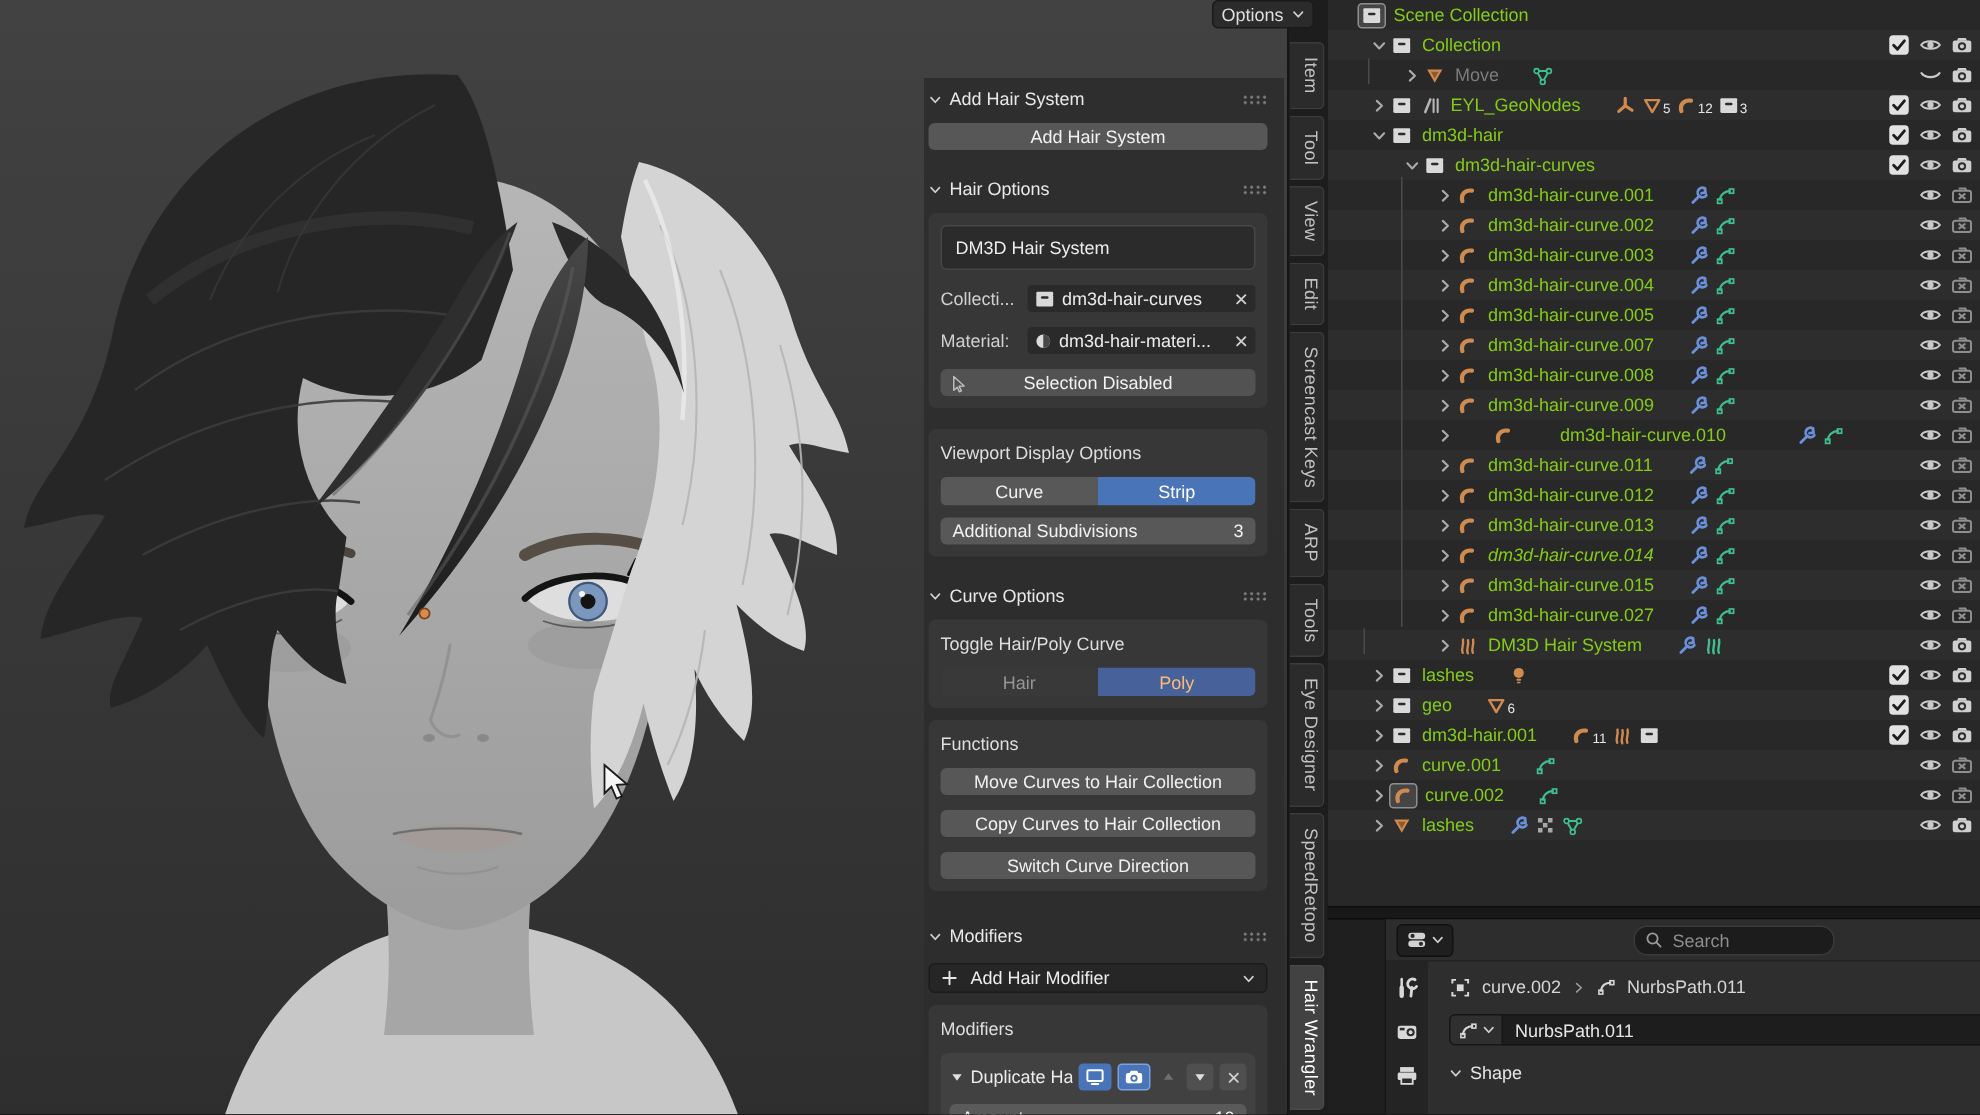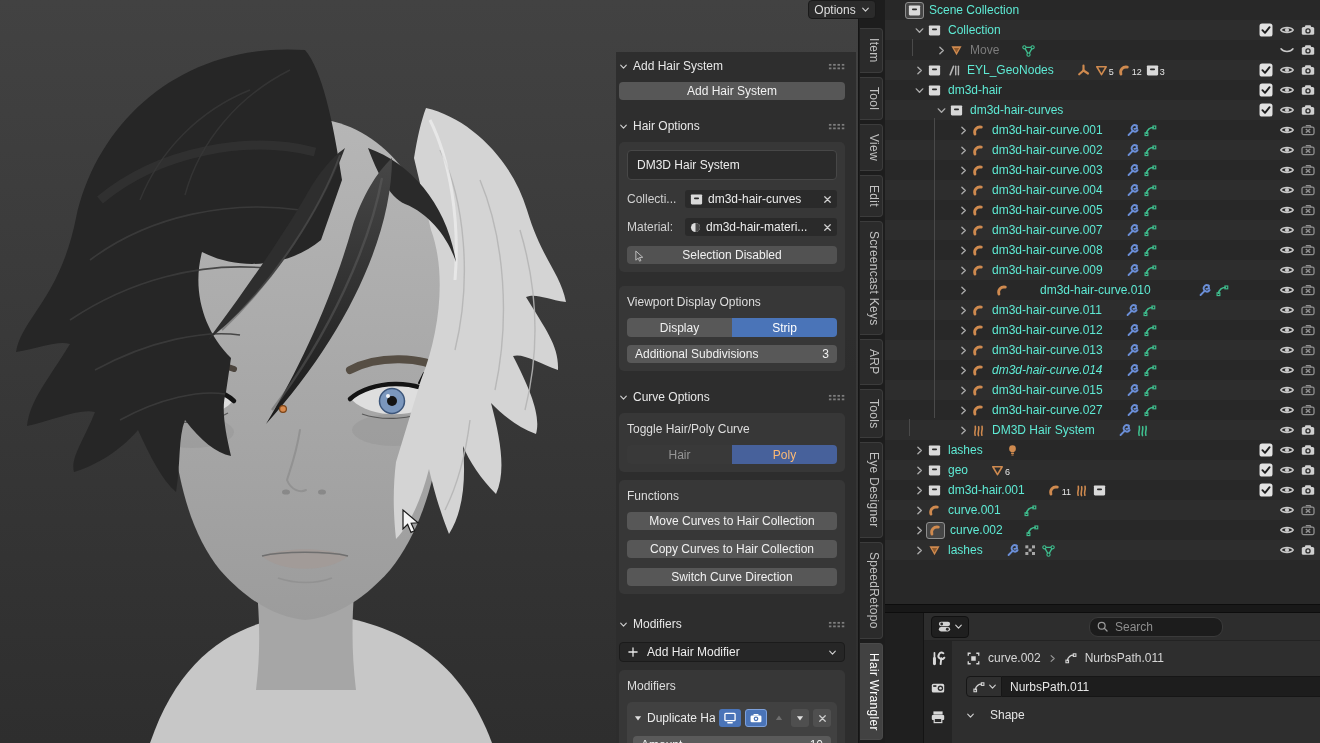--- a/index.html
+++ b/index.html
@@ -51,21 +51,21 @@
   .vtab{writing-mode:vertical-rl;background:#2b2b2b;color:#c2c2c2;padding:9px 1px;width:23px;
       box-sizing:border-box;border:1px solid #3c3c3c;border-left:none;border-radius:0 4px 4px 0;
       text-align:center;letter-spacing:.3px;}
   .vtab.active{background:#424242;color:#fff;border-color:#4a4a4a;}
 
   
   #outliner{position:absolute;left:884px;top:0;width:436px;height:604px;background:#282828;
       border-left:1px solid #141414;overflow:hidden;box-sizing:border-box;}
   .orow{position:relative;height:20px;display:flex;align-items:center;}
   .orow.stripe{background:rgba(255,255,255,.025);}
-  .olabel{margin-left:5px;color:#5eead4;white-space:nowrap;}
+  .olabel{margin-left:5px;color:#84cc16;white-space:nowrap;}
   .olabel.dim{color:#7c7c7c;}
   .extras{display:flex;align-items:flex-end;margin-left:22px;gap:3px;}
   .cnt{font-size:9px;color:#e6e6e6;margin-left:-3px;align-self:flex-end;padding-bottom:1px;}
   .rright{position:absolute;right:2px;top:0;height:20px;display:flex;align-items:center;}
   .slot{width:21px;display:flex;justify-content:center;}
   .iconwrap{display:inline-flex;border-radius:3px;padding:0 1px;}
   .iconwrap.outlined{background:#454545;border:1px solid #8f8f8f;}
   .guide{position:absolute;width:1px;background:#4a4a4a;z-index:1;}
 
   
@@ -90,21 +90,21 @@
   .pcontent{flex:1;padding:8px 8px 0 14px;min-width:0;}
   .crumb{display:flex;align-items:center;gap:7px;color:#d6d6d6;height:18px;}
   .namegrp{margin-top:9px;display:flex;align-items:center;height:21px;}
   .browse{width:36px;height:21px;background:#2f2f2f;border:1px solid #161616;border-radius:4px 0 0 4px;
       display:flex;align-items:center;justify-content:center;gap:2px;box-sizing:border-box;}
   .nameinput{flex:1;height:21px;background:#1d1d1d;border:1px solid #161616;border-left:none;
       color:#e6e6e6;display:flex;align-items:center;padding:0 8px;box-sizing:border-box;}
   .shieldbtn{width:25px;height:21px;background:#3b3b3b;border:1px solid #161616;border-left:none;
       border-radius:0 4px 4px 0;display:flex;align-items:center;justify-content:center;box-sizing:border-box;}
   .shape{display:flex;align-items:center;margin-top:11px;color:#e5e5e5;}
-  .shape .lbl{margin-left:15px;}
+  .shape .lbl{margin-left:5px;}
 </style>
 </head>
 <body>
 
 <div id="app">
 
   <div id="viewport">
     <svg width="884" height="743" viewBox="0 0 884 743">
       <defs>
         <linearGradient id="vg" x1="0" y1="0" x2="0" y2="1">
@@ -274,21 +274,21 @@
               <path d="M3.5 2.5 12 10.2 7.9 10.5 9.8 14.2 8.1 15 6.4 11.3 3.5 13.8 Z" fill="none" stroke="#bdbdbd" stroke-width="1.2" stroke-linejoin="round"></path>
             </svg>
           </span>
         <span>Selection Disabled</span>
       </div>
     </div>
 
     <div class="box" style="margin-top:14px">
       <div class="boxtitle">Viewport Display Options</div>
       <div class="seg">
-        <div style="background:#585858;color:#f0f0f0">Display</div>
+        <div style="background:#585858;color:#f0f0f0">Curve</div>
         <div style="background:#4a74b8;color:#ffffff">Strip</div>
       </div>
       <div class="valrow" style="background:#585858">
         <span class="vl">Additional Subdivisions</span>
         <span>3</span>
       </div>
     </div>
 
     <div class="phead" style="margin-top:18px">
       <span class="icon">

